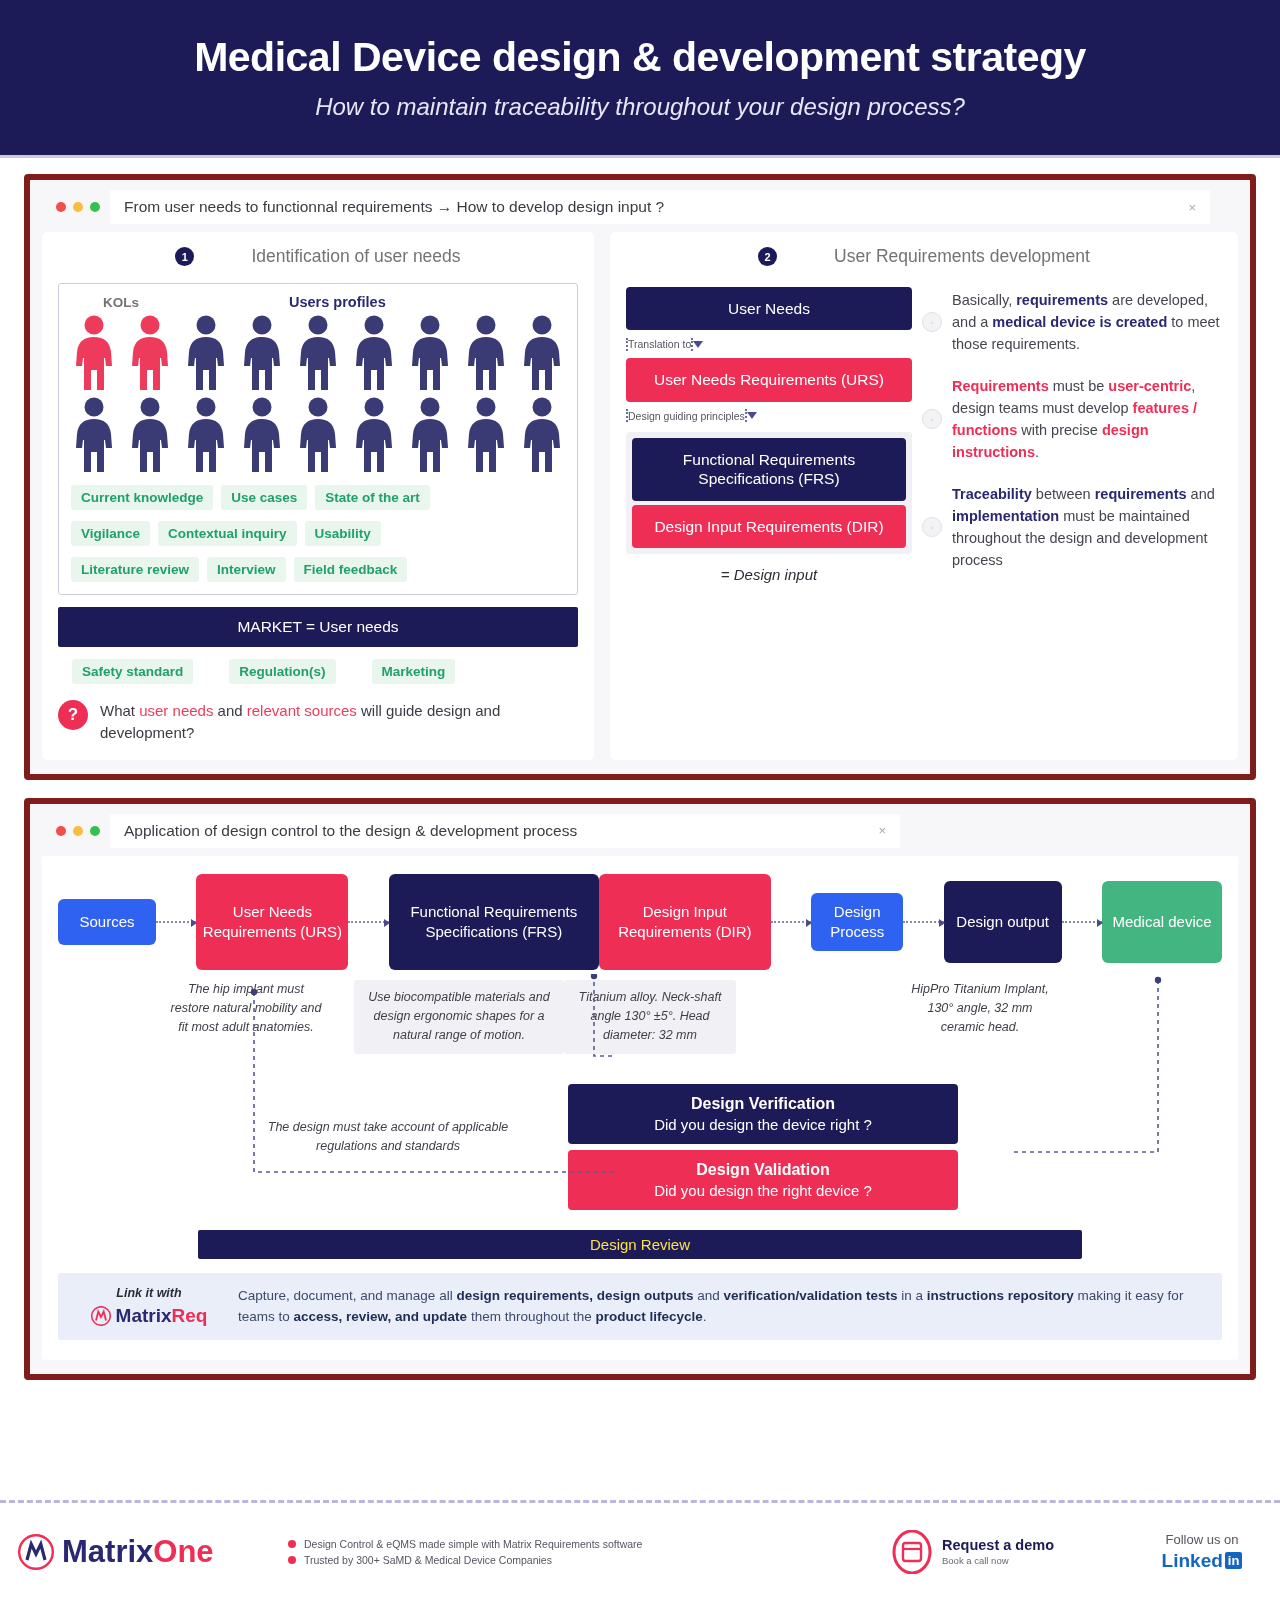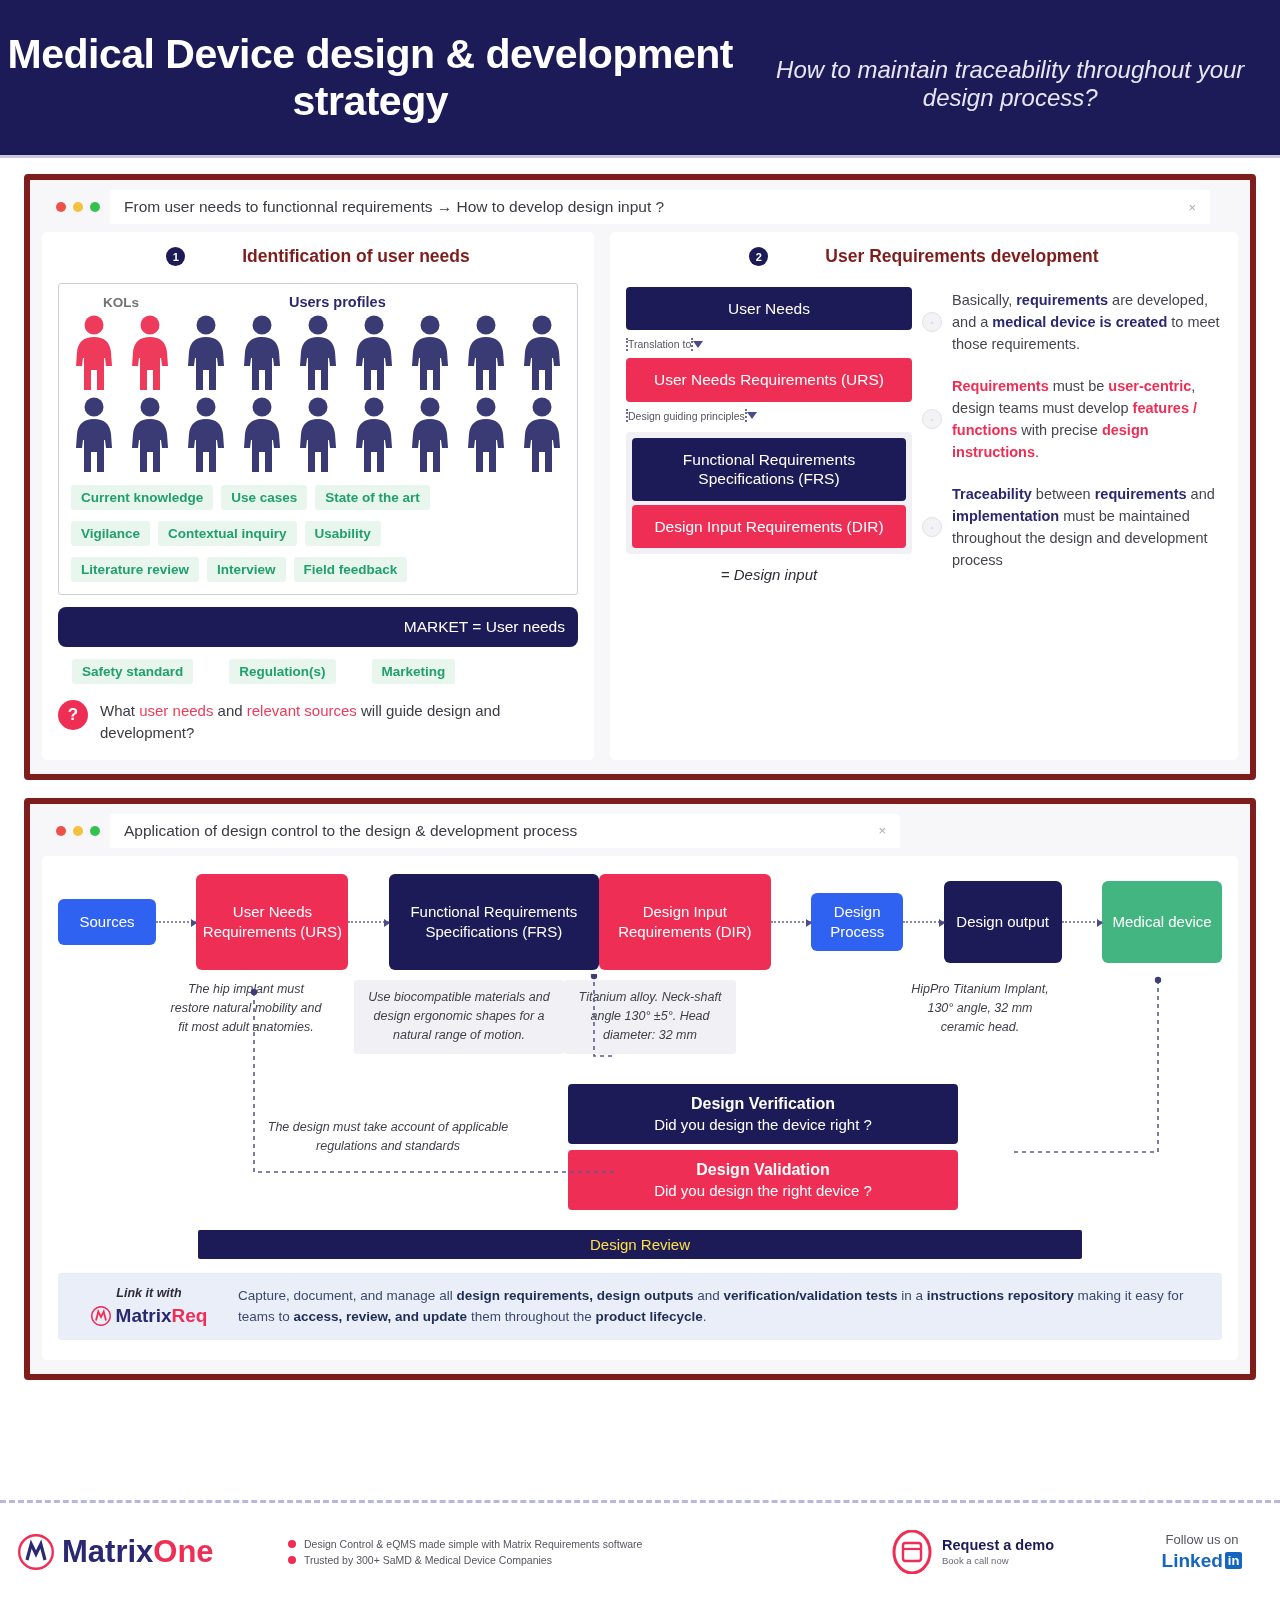--- a/index.html
+++ b/index.html
@@ -7,21 +7,21 @@
     width: 1280px; height: 1600px;
     font-family: "Liberation Sans", sans-serif;
     background: #ffffff;
     overflow: hidden;
     position: relative;
   }
   
   .hero {
     height: 158px;
     background: #1d1b57;
-    display: flex; flex-direction: row;
+    display: flex; flex-direction: column;
     align-items: center; justify-content: center;
     border-bottom: 3px solid #c9c6e6;
   }
   .hero-title {
     color: #ffffff;
     font-size: 41px;
     font-weight: bold;
     letter-spacing: -0.5px;
     text-align: center;
   }
@@ -76,21 +76,21 @@
     gap: 9px;
     margin-bottom: 16px;
   }
   .badge-num {
     width: 19px; height: 19px; border-radius: 50%;
     background: #1d1b57; color: #fff;
     font-size: 11px; font-weight: bold;
     display: flex; align-items: center; justify-content: center;
   }
   .card-title {
-    color: #7f1d1d; font-size: 17.5px; font-weight: bold; margin-left: 48px;
+    color: #737373; font-size: 17.5px; font-weight: normal; margin-left: 48px;
   }
   
   .people-box {
     border: 1px solid #cdcde0;
     border-radius: 3px;
     padding: 10px 12px 12px 12px;
   }
   .people-labels {
     display: flex; align-items: baseline;
     margin-bottom: 2px;
@@ -109,23 +109,23 @@
   .tag {
     background: #e8f6ee;
     color: #22a06b;
     font-size: 13.5px; font-weight: bold;
     padding: 5px 10px;
     border-radius: 3px;
     white-space: nowrap;
   }
   .market-bar {
     background: #1d1b57; color: #fff;
-    text-align: right; font-size: 15.5px;
+    text-align: center; font-size: 15.5px;
     padding: 11px 13px;
-    border-radius: 8px;
+    border-radius: 2px;
     margin-top: 12px;
   }
   .tagrow-out { display: flex; gap: 36px; margin-top: 12px; padding-left: 14px; }
   .q-row { display: flex; gap: 12px; margin-top: 16px; align-items: flex-start; }
   .q-circle {
     width: 30px; height: 30px; border-radius: 50%;
     background: #ef2e55; color: #fff;
     font-size: 17px; font-weight: bold;
     display: flex; align-items: center; justify-content: center;
     flex: 0 0 auto;

